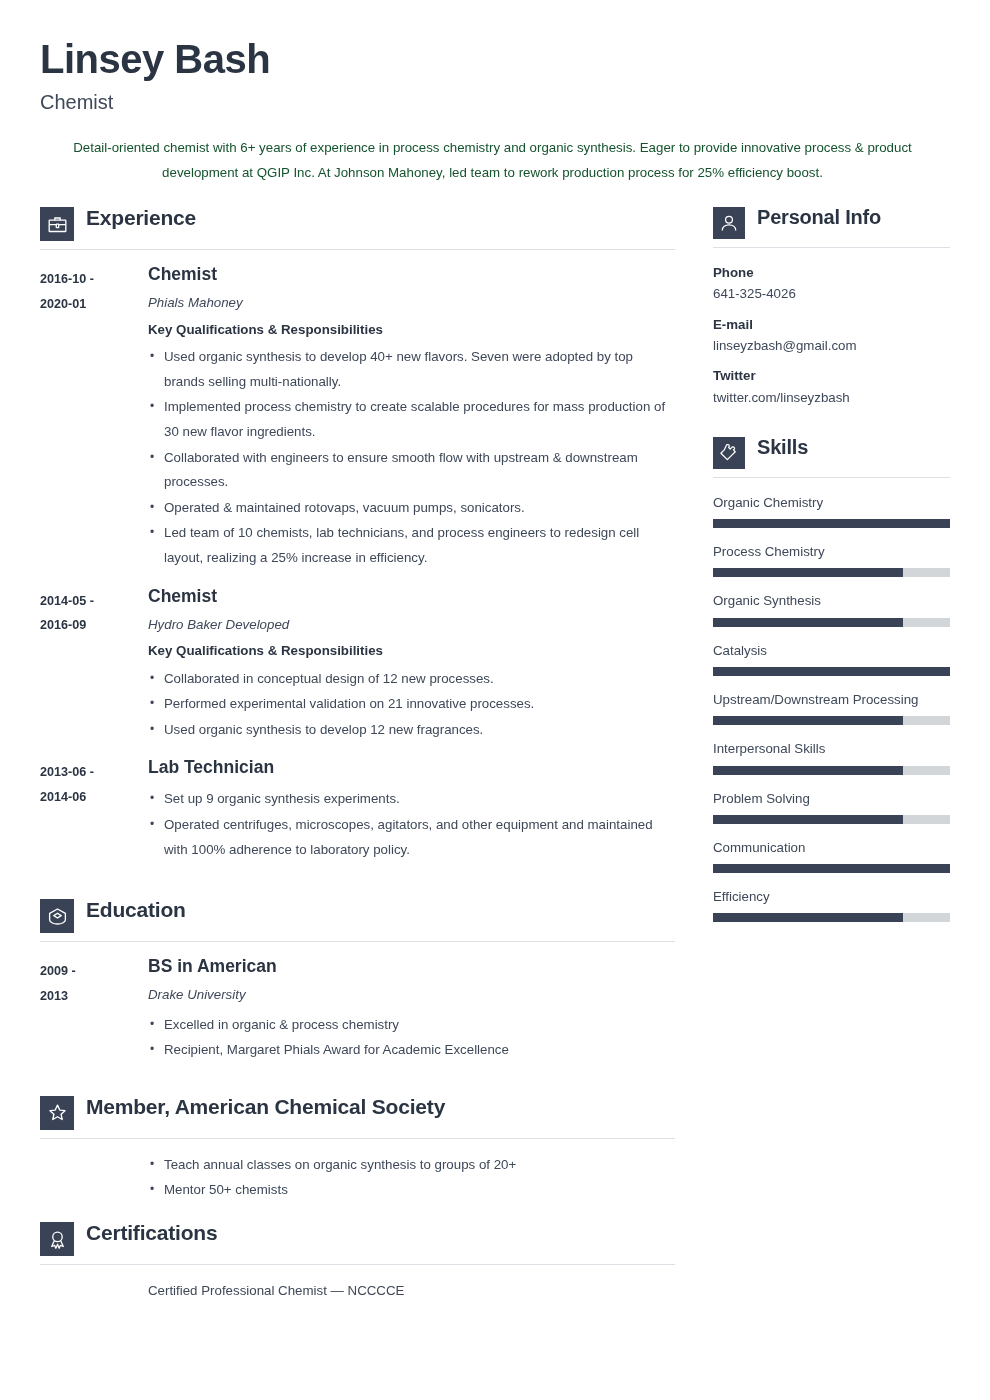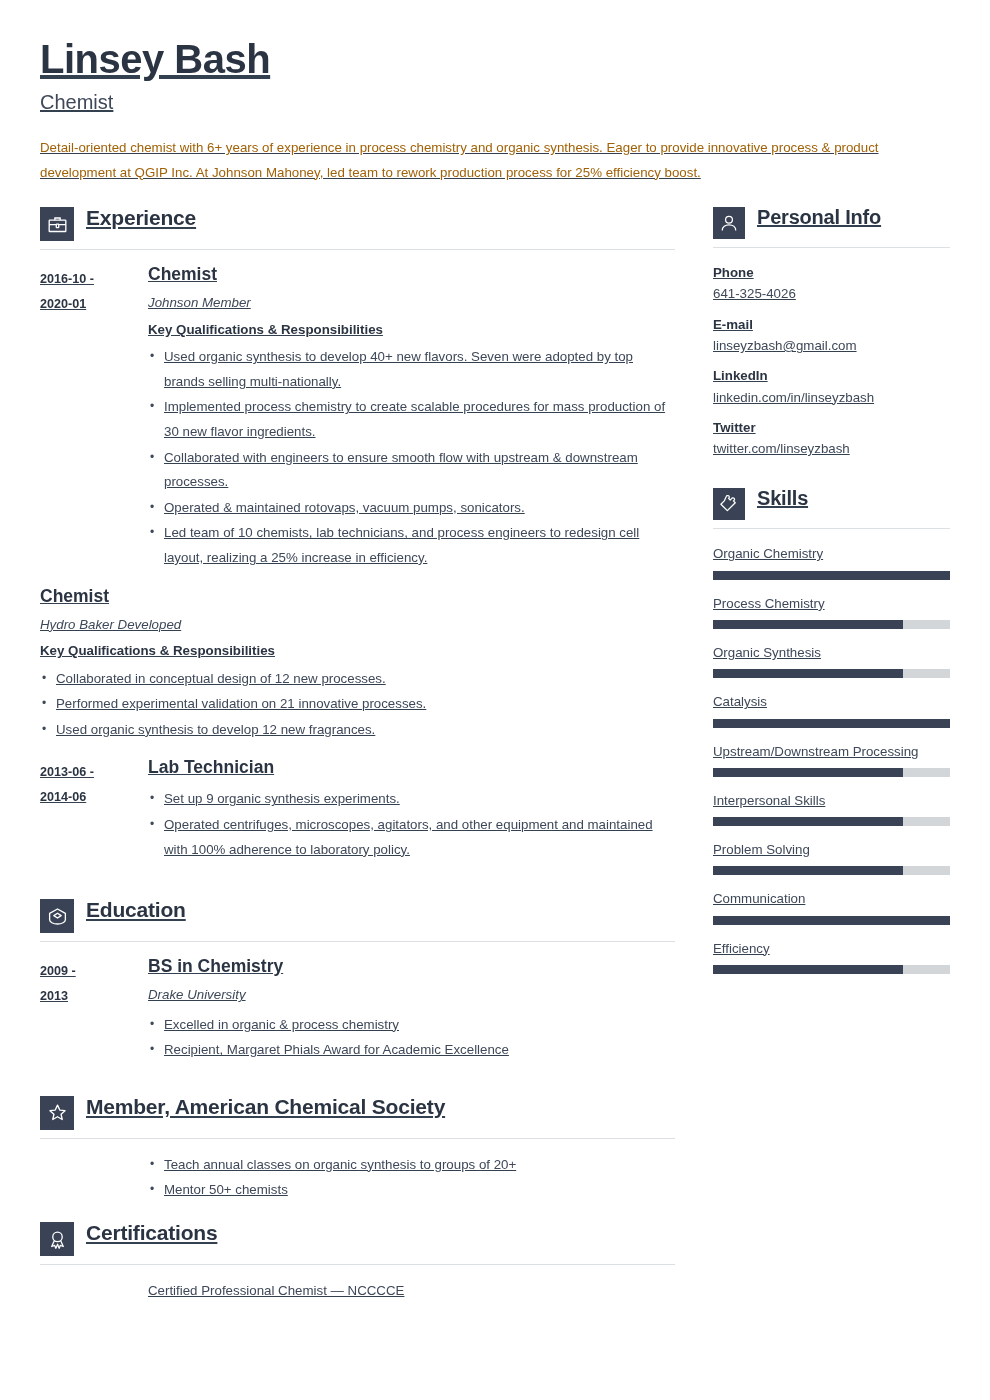--- a/index.html
+++ b/index.html
@@ -10,21 +10,20 @@
   body {
     width: 990px; height: 1400px;
     font-family: "Liberation Sans", sans-serif;
     color: #33404f;
     overflow: hidden;
   }
   .page {
     width: 990px; height: 1400px;
     padding: 38px 40px 4px 40px;
     position: relative;
-    text-decoration: underline;
   }
 
   
   .name {
     font-size: 40px;
     font-weight: bold;
     letter-spacing: -0.5px;
     color: #2b3442;
     line-height: 1.05;
     margin: 0 0 10px 0;
@@ -32,23 +31,24 @@
   .job-title {
     font-size: 20px;
     font-weight: normal;
     color: #3e4858;
     margin: 0 0 22px 0;
     line-height: 1.2;
   }
   .summary {
     font-size: 13.3px;
     line-height: 1.85;
-    color: #a16207;
+    color: #14532d;
     max-width: 905px;
     margin: 0;
+    text-align: center;
   }
 
   
   .body-cols {
     display: flex;
     margin-top: 22px;
     align-items: flex-start;
   }
   .col-main { width: 635px; flex: 0 0 635px; }
   .col-side { width: 237px; flex: 0 0 237px; margin-left: 38px; }
@@ -212,35 +212,39 @@
         </div>
         <div class="sec-rule"></div>
 
         <div class="entry">
           <div class="entry-dates">
             <div>2016-10 -</div>
             <div>2020-01</div>
           </div>
           <div class="entry-body">
             <div class="entry-role">Chemist</div>
-            <div class="entry-org">Johnson Member</div>
+            <div class="entry-org">Phials Mahoney</div>
             <div class="entry-subhead">Key Qualifications &amp; Responsibilities</div>
             <ul class="bullets">
               <li>Used organic synthesis to develop 40+ new flavors. Seven were adopted by top brands selling multi-nationally.</li>
               <li>Implemented process chemistry to create scalable procedures for mass production of 30 new flavor ingredients.</li>
               <li>Collaborated with engineers to ensure smooth flow with upstream &amp; downstream processes.</li>
               <li>Operated &amp; maintained rotovaps, vacuum pumps, sonicators.</li>
             </ul>
             <ul class="bullets">
               <li>Led team of 10 chemists, lab technicians, and process engineers to redesign cell layout, realizing a 25% increase in efficiency.</li>
             </ul>
           </div>
         </div>
 
         <div class="entry">
+          <div class="entry-dates">
+            <div>2014-05 -</div>
+            <div>2016-09</div>
+          </div>
           <div class="entry-body">
             <div class="entry-role">Chemist</div>
             <div class="entry-org">Hydro Baker Developed</div>
             <div class="entry-subhead">Key Qualifications &amp; Responsibilities</div>
             <ul class="bullets">
               <li>Collaborated in conceptual design of 12 new processes.</li>
               <li>Performed experimental validation on 21 innovative processes.</li>
               <li>Used organic synthesis to develop 12 new fragrances.</li>
             </ul>
           </div>
@@ -274,21 +278,21 @@
           <span class="sec-title">Education</span>
         </div>
         <div class="sec-rule"></div>
 
         <div class="entry">
           <div class="entry-dates">
             <div>2009 -</div>
             <div>2013</div>
           </div>
           <div class="entry-body">
-            <div class="entry-role">BS in Chemistry</div>
+            <div class="entry-role">BS in American</div>
             <div class="entry-org">Drake University</div>
             <ul class="bullets">
               <li>Excelled in organic &amp; process chemistry</li>
               <li>Recipient, Margaret Phials Award for Academic Excellence</li>
             </ul>
           </div>
         </div>
       </div>
 
       <div class="gap-18"></div>
@@ -347,24 +351,20 @@
 
         <div class="info-item">
           <div class="info-label">Phone</div>
           <div class="info-value">641-325-4026</div>
         </div>
         <div class="info-item">
           <div class="info-label">E-mail</div>
           <div class="info-value">linseyzbash@gmail.com</div>
         </div>
         <div class="info-item">
-          <div class="info-label">LinkedIn</div>
-          <div class="info-value">linkedin.com/in/linseyzbash</div>
-        </div>
-        <div class="info-item">
           <div class="info-label">Twitter</div>
           <div class="info-value">twitter.com/linseyzbash</div>
         </div>
       </div>
 
       <div class="gap-18"></div>
 
       <div class="section">
         <div class="sec-head side">
           <span class="sec-icon">

